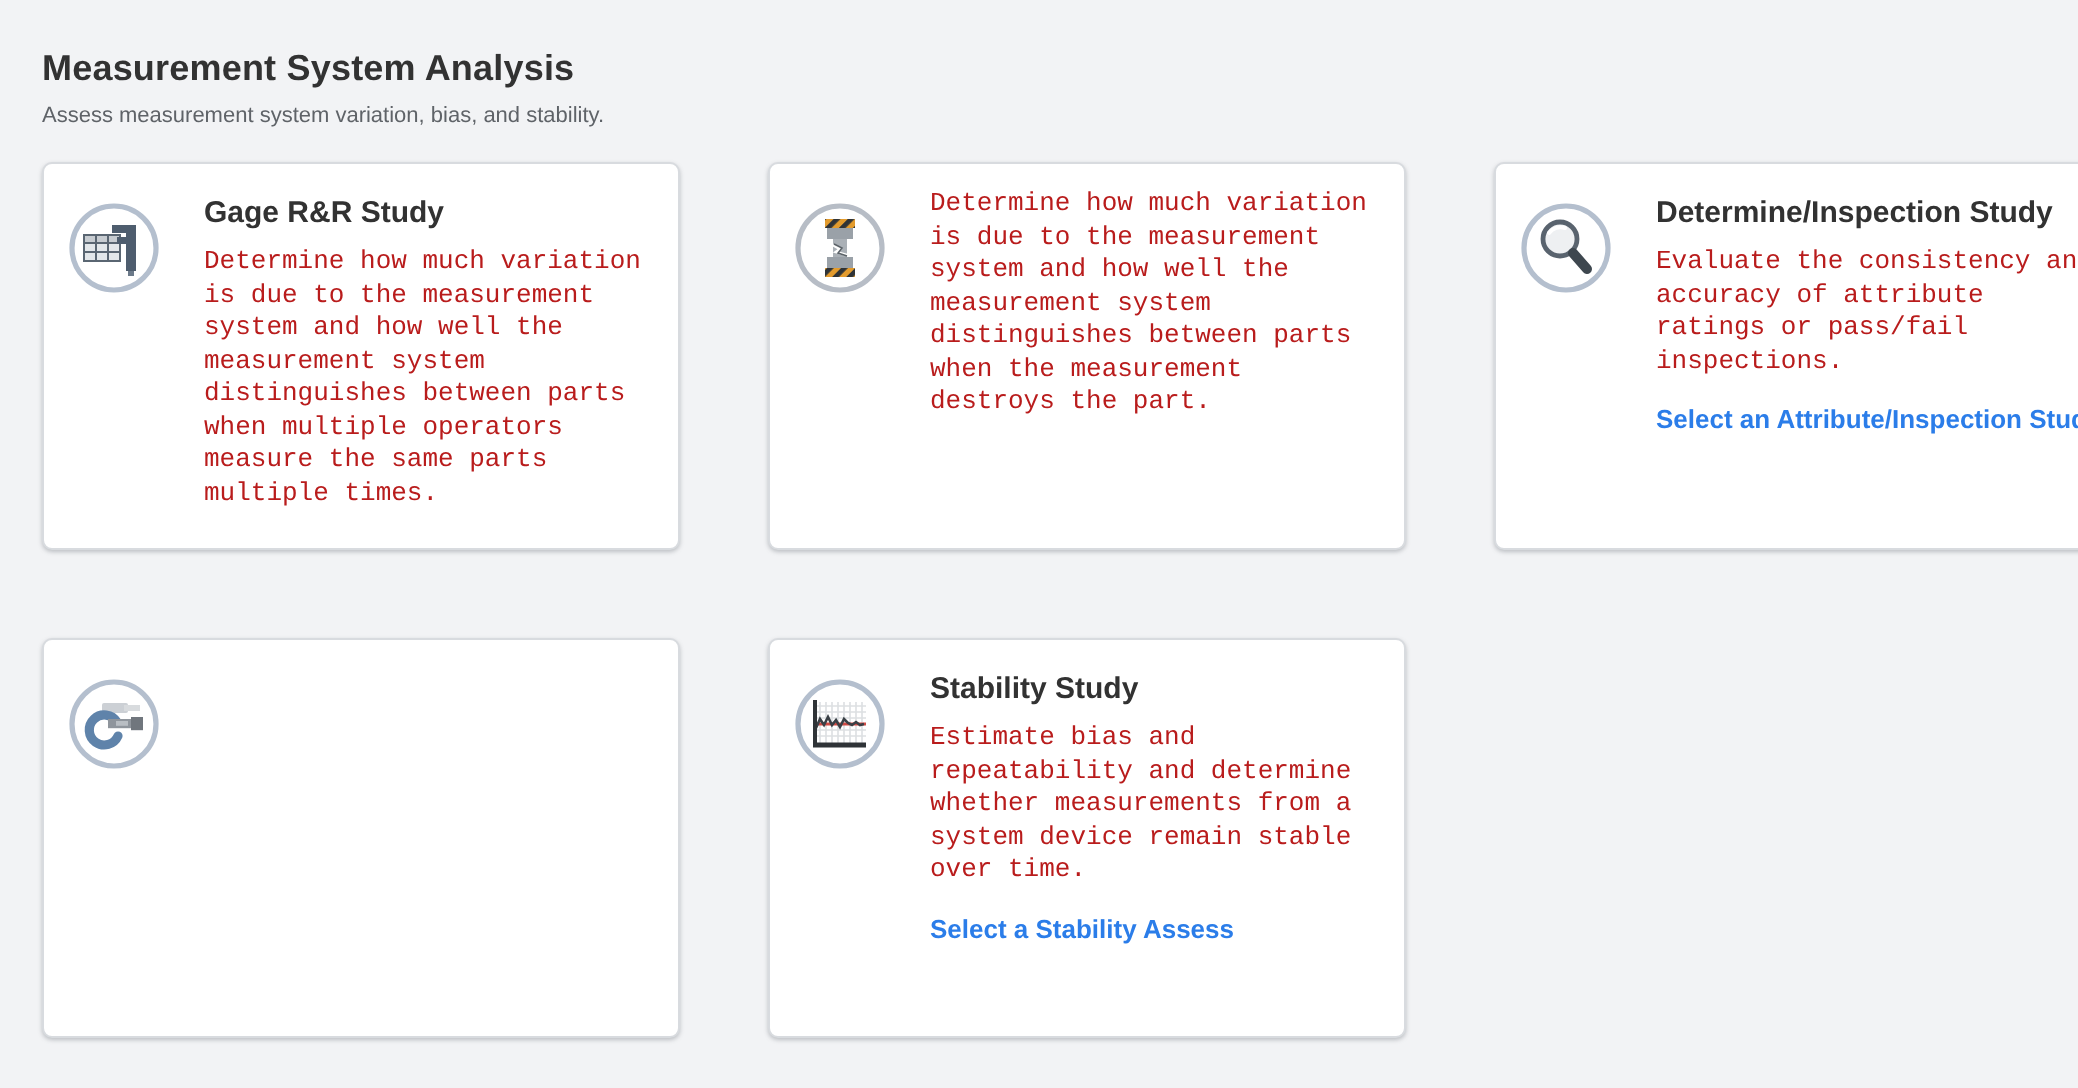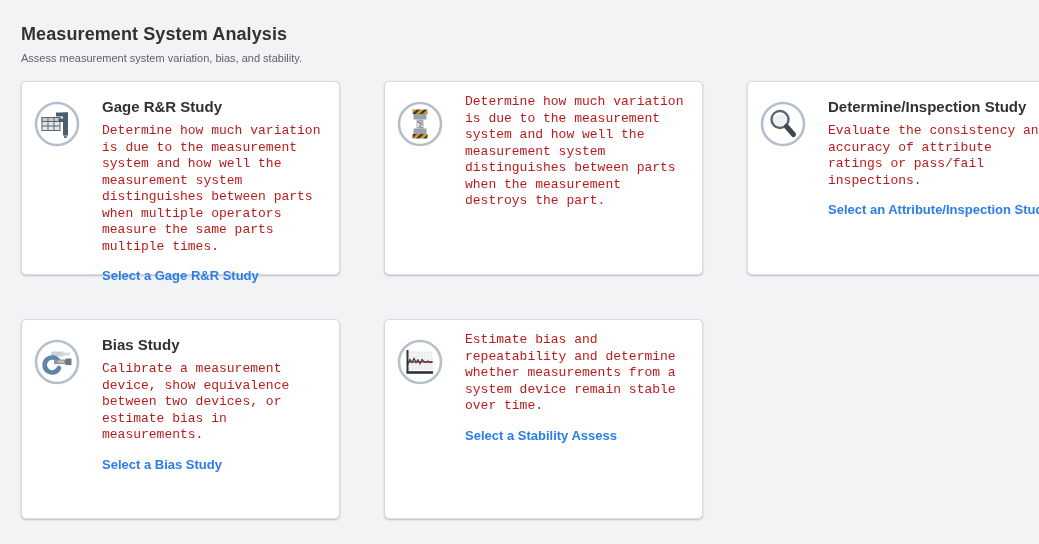--- a/index.html
+++ b/index.html
@@ -85,21 +85,20 @@
           <line x1="8" y1="25" x2="26" y2="25" stroke="#5a6672" stroke-width="1"></line>
           <rect x="22" y="11.5" width="12" height="4" fill="#4e5d6e"></rect>
           <rect x="29" y="11.5" width="5" height="23" fill="#4e5d6e"></rect>
           <rect x="24.5" y="17.5" width="4.5" height="3.5" fill="#4e5d6e"></rect>
           <rect x="30" y="34.5" width="3" height="2.5" fill="#6b7989"></rect>
         </svg>
       </span>
       <div class="card-body">
         <div class="card-title">Gage R&amp;R Study</div>
         <div class="card-desc">Determine how much variation is due to the measurement system and how well the measurement system distinguishes between parts when multiple operators measure the same parts multiple times.</div>
-        <a class="card-link">Select a Gage R&amp;R Study</a>
       </div>
     </div>
 
     <div class="card row1">
       <span class="card-icon">
         <svg width="46" height="46" viewBox="0 0 46 46">
           <defs>
             <pattern id="hz" width="5" height="5" patternTransform="rotate(45)" patternUnits="userSpaceOnUse">
               <rect width="5" height="5" fill="#e39b2d"></rect>
               <rect width="2.4" height="5" fill="#2f3337"></rect>
@@ -141,25 +140,20 @@
         <svg width="46" height="46" viewBox="0 0 46 46">
           <circle cx="23" cy="23" r="21" fill="#ffffff" stroke="#b4bfce" stroke-width="2.6"></circle>
           <rect x="17" y="12.5" width="13" height="5" rx="1" fill="#ccd0d5"></rect>
           <rect x="28" y="13.5" width="8" height="3" fill="#d8dbde"></rect>
           <path d="M24.5 22 a7.5 7.5 0 1 0 0.5 7" fill="none" stroke="#5f83aa" stroke-width="4.6" stroke-linecap="round"></path>
           <rect x="20" y="20.5" width="14" height="4.6" fill="#8f959c"></rect>
           <rect x="31.5" y="19.5" width="6" height="6.6" fill="#70767d"></rect>
           <rect x="24" y="21.5" width="6" height="2.4" fill="#b9bec3"></rect>
         </svg>
       </span>
-      <div class="card-body">
-        <div class="card-title">Bias Study</div>
-        <div class="card-desc">Calibrate a measurement device, show equivalence between two devices, or estimate bias in measurements.</div>
-        <a class="card-link">Select a Bias Study</a>
-      </div>
     </div>
 
     <div class="card row2">
       <span class="card-icon">
         <svg width="46" height="46" viewBox="0 0 46 46">
           <circle cx="23" cy="23" r="21" fill="#ffffff" stroke="#b4bfce" stroke-width="2.6"></circle>
           <g stroke="#dcdfe2" stroke-width="0.8">
             <line x1="13" y1="12" x2="13" y2="33"></line>
               <line x1="16" y1="12" x2="16" y2="33"></line>
             <line x1="19" y1="12" x2="19" y2="33"></line>
@@ -174,19 +168,20 @@
               <line x1="10" y1="26" x2="36" y2="26"></line>
             <line x1="10" y1="29" x2="36" y2="29"></line>
           </g>
           <line x1="10" y1="23" x2="36" y2="23" stroke="#cf4a44" stroke-width="1.6"></line>
           <polyline points="11,25 13,20.5 15,23.5 17,19.5 19,23.5 21,21 23,24.5 25,20.5 27,22.5 29,23.5 31,22 33,23.5 35,23" fill="none" stroke="#3a4046" stroke-width="1.3"></polyline>
           <line x1="10.5" y1="11" x2="10.5" y2="33.5" stroke="#2f3337" stroke-width="2"></line>
           <line x1="9.5" y1="33.5" x2="36" y2="33.5" stroke="#2f3337" stroke-width="2.6"></line>
         </svg>
       </span>
       <div class="card-body">
+        <div class="card-title">Stability Study</div>
         <div class="card-desc">Estimate bias and repeatability and determine whether measurements from a system device remain stable over time.</div>
         <a class="card-link">Select a Stability Assess</a>
       </div>
     </div>
 
   </div>
 </div>
 
 </body></html>

